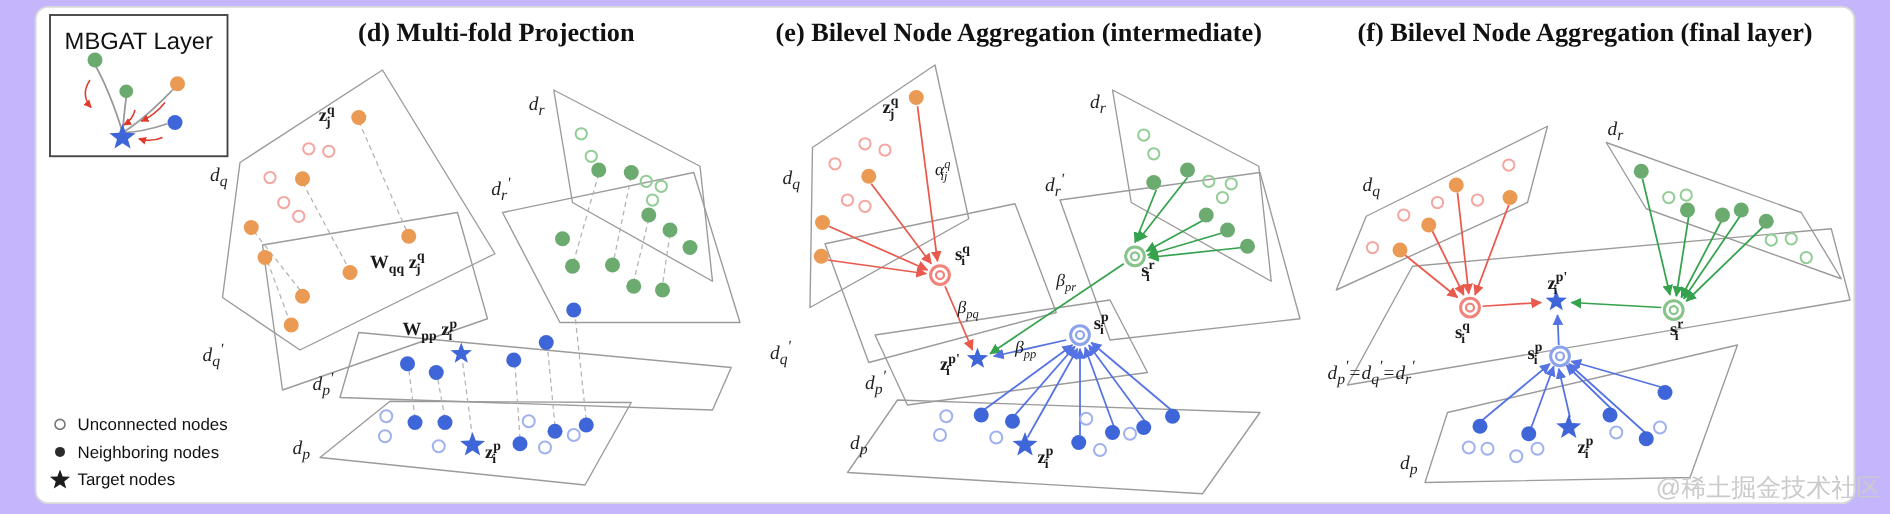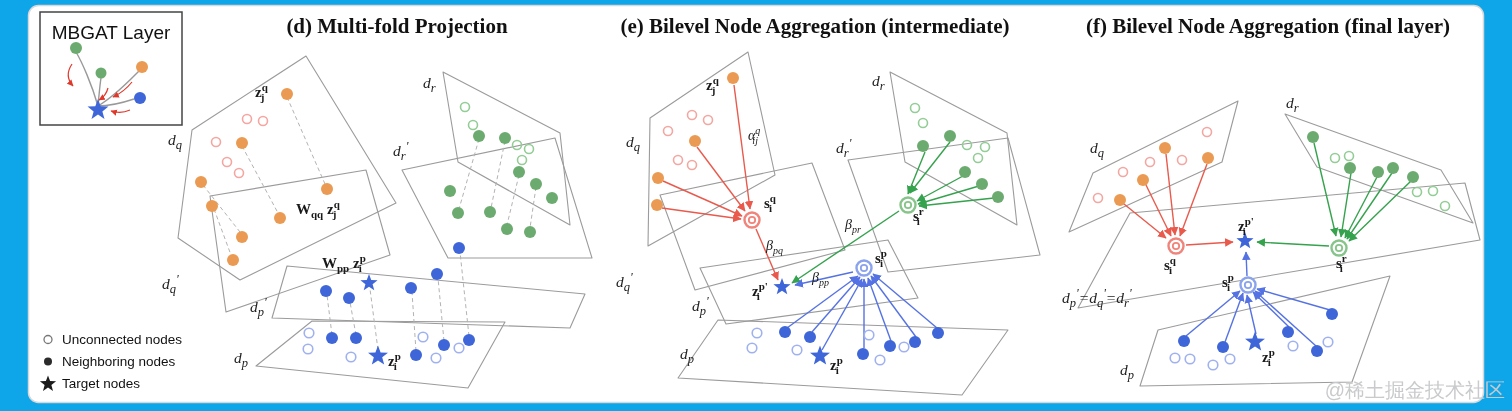--- a/index.html
+++ b/index.html
@@ -1,16 +1,16 @@
 <!DOCTYPE html>
 <html><head>
 <meta charset="utf-8">
 <style>
   html,body{margin:0;padding:0;background:#fafafa;font-family:"Liberation Sans",sans-serif;}
-  .wrap{position:relative;width:1512px;height:411px;background:#0ea5e9;overflow:hidden;}
+  .wrap{position:relative;width:1512px;height:411px;background:#c4b5fd;overflow:hidden;}
   svg{display:block;}
   .fig-border{fill:#ffffff;stroke:#d8d8d8;stroke-width:1.5;}
   .plane{fill:none;stroke:#9b9b9b;stroke-width:1.1;stroke-linejoin:round;}
   .dash{stroke:#b3b3b3;stroke-width:1;stroke-dasharray:4 3;fill:none;}
   .nO{fill:#EA9A52;}  .hO{fill:none;stroke:#F4A6A0;stroke-width:1.6;}
   .nG{fill:#6CAB70;}  .hG{fill:none;stroke:#93CD96;stroke-width:1.6;}
   .nB{fill:#3E66D8;}  .hB{fill:none;stroke:#9FB1EF;stroke-width:1.6;}
   .arR{stroke:#E95A4D;stroke-width:1.4;fill:none;}
   .arG{stroke:#35A24D;stroke-width:1.4;fill:none;}
   .arB{stroke:#5572E3;stroke-width:1.4;fill:none;}

